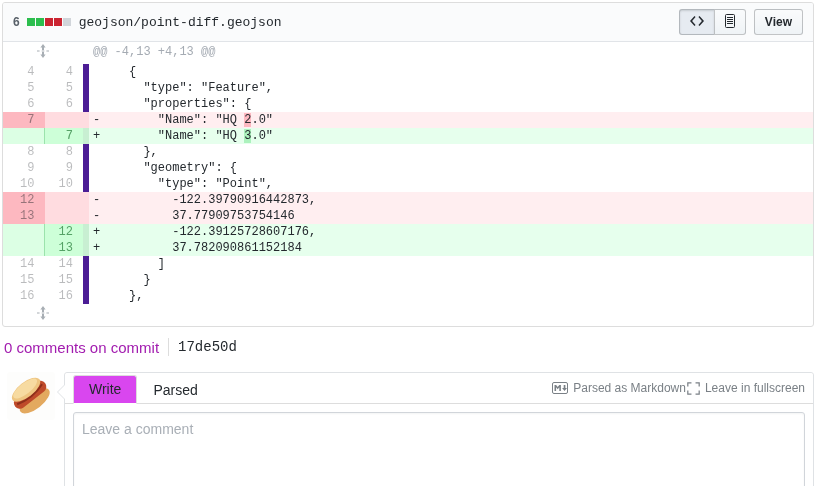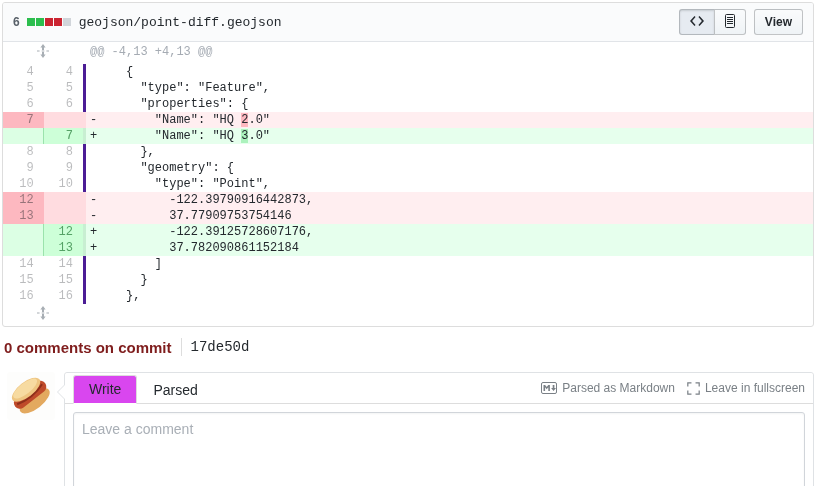--- a/index.html
+++ b/index.html
@@ -31,38 +31,38 @@
   .btn-group .btn:first-child { border-radius: 3px 0 0 3px; }
   .btn-group .btn:last-child { border-radius: 0 3px 3px 0; margin-left: -1px; }
   .btn.selected { background: #e6ebf1; box-shadow: inset 0 1px 2px rgba(27,31,35,.15); }
   .btn .octicon { color: #24292e; display: block; }
   .view-btn { margin-left: 8px; }
 
   
   .diff-table { width: 100%; border-collapse: collapse; font-family: "Liberation Mono", monospace; font-size: 12px; line-height: 16px; table-layout: fixed; }
   .diff-table td { padding: 0; vertical-align: top; }
   .num { width: 40px; min-width: 40px; text-align: right; padding: 0 10px 0 0 !important; color: rgba(27,31,35,.3); cursor: pointer; user-select: none; }
-  .code { white-space: pre; padding-left: 4px !important; border-left: 3px solid #4c1d95; color: #24292e; overflow: hidden; }
+  .code { white-space: pre; padding-left: 4px !important; border-left: 6px solid #4c1d95; color: #24292e; overflow: hidden; }
   .marker { display: inline; }
   .row-del .num-old { background: var(--del-gutter-bg); color: rgba(27,31,35,.45); }
   .row-del .num-new { background: var(--del-gutter-empty-bg); }
   .row-del .code    { background: var(--del-line-bg); border-left-color: var(--del-gutter-empty-bg); }
   .hl-del  { background: var(--del-word-bg); }
   .row-add .num-old { background: var(--add-gutter-empty-bg); }
   .row-add .num-new { background: var(--add-gutter-bg); color: #55a266; border-left: 1px solid #9be3ac; }
   .row-add .code    { background: var(--add-line-bg); border-left-color: #c8efd2; }
   .hl-add  { background: var(--add-word-bg); }
   .gutter-expand { width: 80px; text-align: center; padding: 2px 0 1px 0 !important; color: #a8aeb4; cursor: pointer; }
   .gutter-expand svg { display: inline-block; }
   .hunk-code { color: #a5abb3; border-left-color: transparent; padding-top: 2px !important; }
   .row-expand .code { border-left-color: transparent; }
 
   
   .comments-heading { display: flex; align-items: center; margin: 10px 4px 15px 4px; height: 20px; }
-  .heading-text { font-size: 15px; font-weight: 700; color: #7f1d1d; }
+  .heading-text { font-size: 15px; font-weight: 400; color: #a21caf; }
   .heading-divider { width: 1px; height: 18px; background: #ddd; margin: 0 9px; }
   .sha { font-family: "Liberation Mono", monospace; font-size: 14px; color: #24292e; cursor: pointer; }
 
   
   .comment-row { display: flex; margin: 0 2px; align-items: flex-start; }
   .avatar { width: 48px; height: 48px; border-radius: 3px; margin-left: 5px; flex: none; cursor: pointer; overflow: hidden; }
   .comment-box { flex: 1; margin-left: 9px; border: 1px solid #dfe2e5; border-radius: 3px; background: #fff; position: relative; }
   .comment-box::before {
     content: ""; position: absolute; top: 11px; left: -8px;
     border: 8px solid transparent; border-left: 0; border-right-color: #dfe2e5;
@@ -73,21 +73,21 @@
   }
   .form-head {
     display: flex; align-items: flex-end; height: 30px; padding: 0 8px;
     border-bottom: 1px solid #ddd; border-radius: 3px 3px 0 0; background: #fff;
   }
   .tab {
     font-size: 14px; color: #24292e; padding: 5px 15px 6px 15px; margin-bottom: -1px;
     border: 1px solid transparent; border-bottom: none; cursor: pointer; background: transparent;
   }
   .tab.active { background: #d946ef; border-color: #ddd; border-radius: 3px 3px 0 0; border-bottom: 1px solid #fff; }
-  .head-right { margin-left: auto; display: flex; align-items: center; gap: 12px; padding-bottom: 8px; }
+  .head-right { margin-left: auto; display: flex; align-items: center; gap: 1px; padding-bottom: 8px; }
   .hint { display: flex; align-items: center; gap: 5px; font-size: 12px; color: #7a8086; cursor: pointer; white-space: nowrap; }
   .hint svg { display: block; color: #7a8086; }
   .form-body { padding: 8px; }
   .comment-input {
     display: block; width: 100%; box-sizing: border-box; height: 110px;
     border: 1px solid #d1d5da; border-radius: 3px; padding: 8px;
     font-family: "Liberation Sans", sans-serif; font-size: 14px; color: #24292e;
     background: #fff; box-shadow: inset 0 1px 2px rgba(27,31,35,.05); resize: vertical; outline: none;
   }
   .comment-input::placeholder { color: #a9afb6; }

